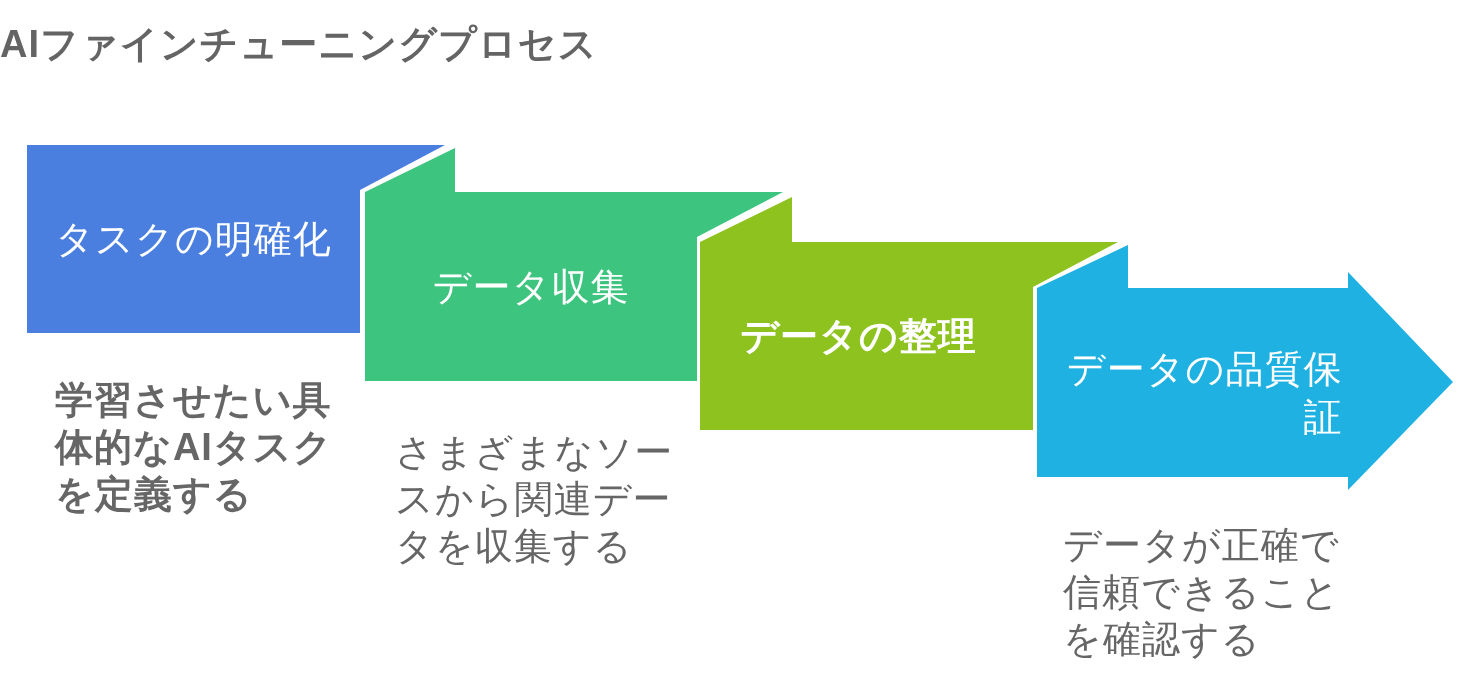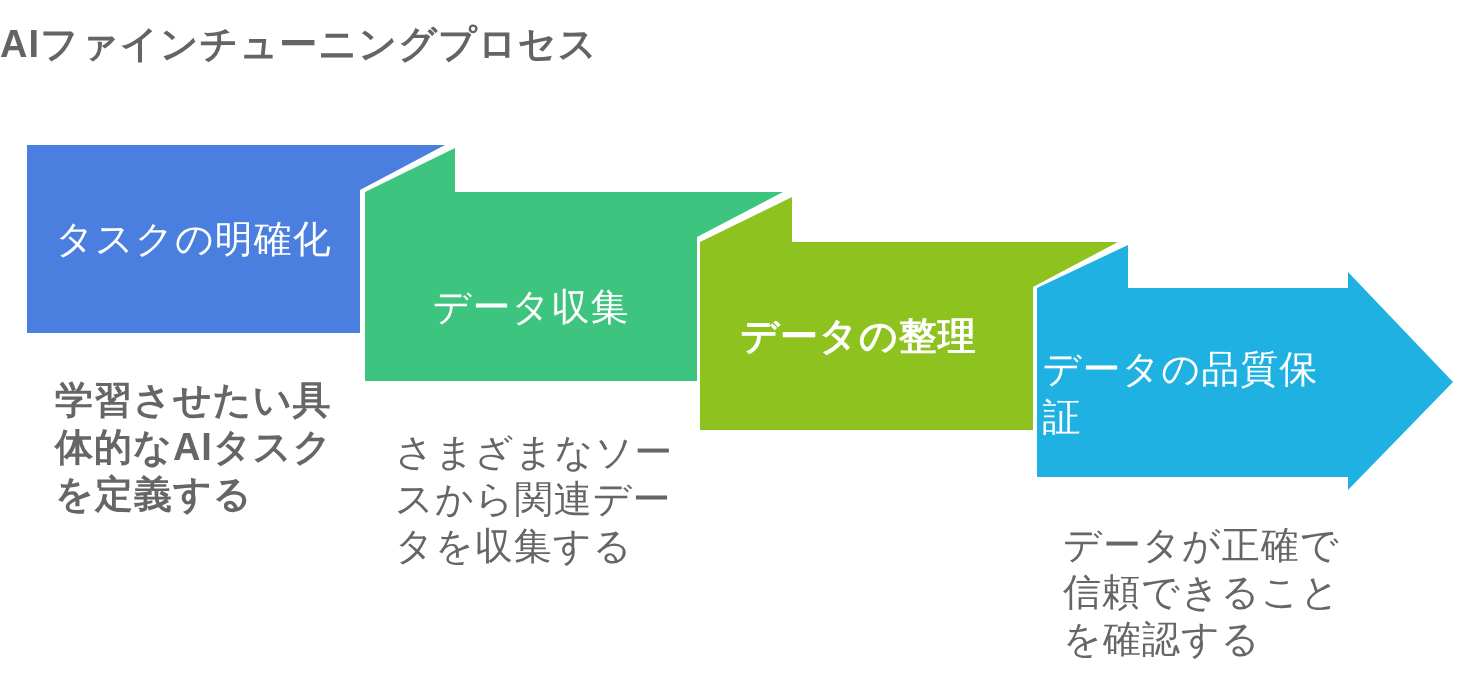--- a/index.html
+++ b/index.html
@@ -34,39 +34,39 @@
   }
   .step-label {
     position: absolute;
     display: flex;
     align-items: center;
     justify-content: center;
     color: #ffffff;
     font-size: 38px;
     line-height: 48px;
     letter-spacing: 1px;
-    text-align: left;
+    text-align: right;
   }
   .step-label span {
     display: inline-block;
     max-width: 300px;
   }
   .step-desc {
     position: absolute;
     width: 292px;
     color: #666666;
     font-size: 38px;
     line-height: 47px;
     letter-spacing: 1px;
     text-align: left;
     word-break: break-all;
   }
   
   #label-1 { left: 27px;   top: 145px; width: 333px; height: 188px; }
-  #label-2 { left: 365px;  top: 192px; width: 332px; height: 189px; margin-top: 20px; }
+  #label-2 { left: 365px;  top: 192px; width: 332px; height: 189px; }
   #label-3 { left: 700px;  top: 242px; width: 317px; height: 188px; font-weight: bold; }
   #label-4 { left: 1037px; top: 288px; width: 311px; height: 210px; }
   
   #desc-1 { left: 55px;   top: 377px; font-weight: bold; }
   #desc-2 { left: 395px;  top: 429px; }
   #desc-3 { left: 728px;  top: 474px; }
   #desc-4 { left: 1063px; top: 522px; }
 </style>
 </head>
 <body>

